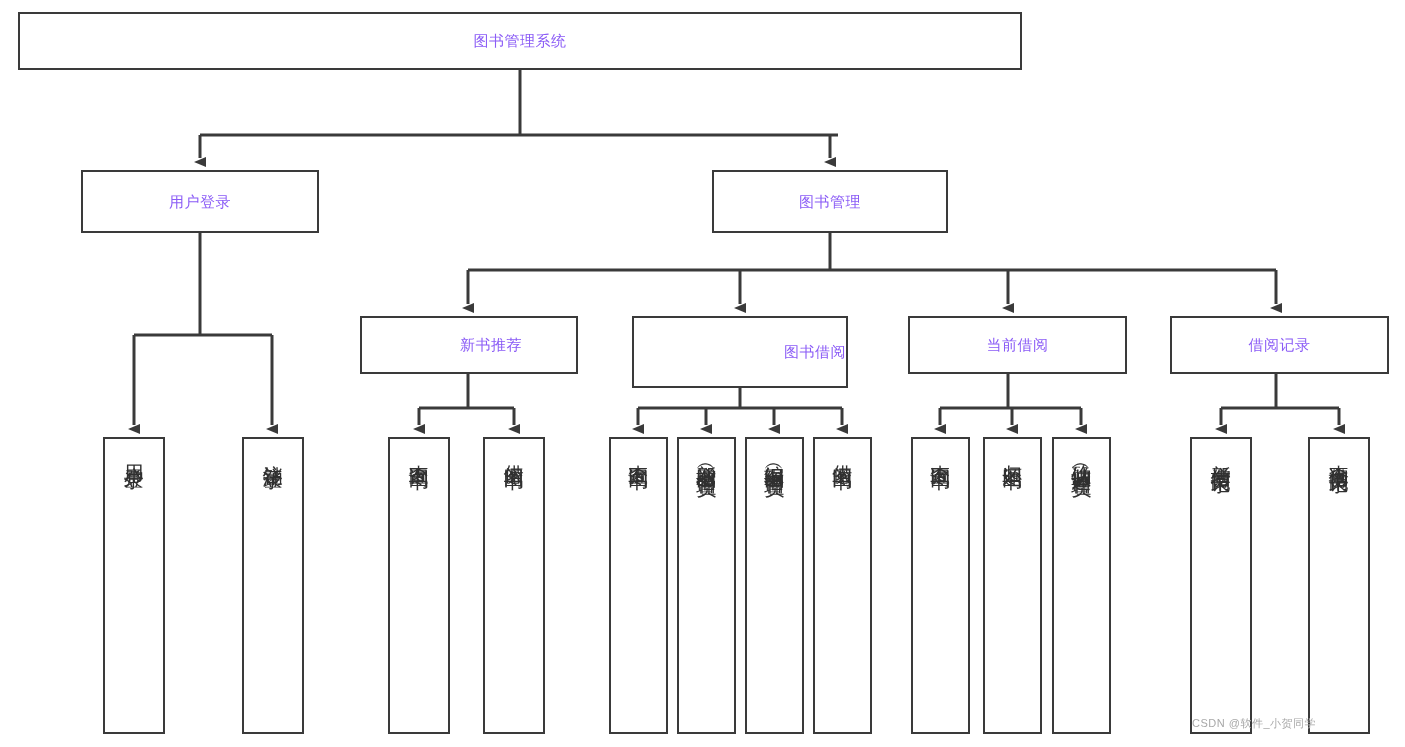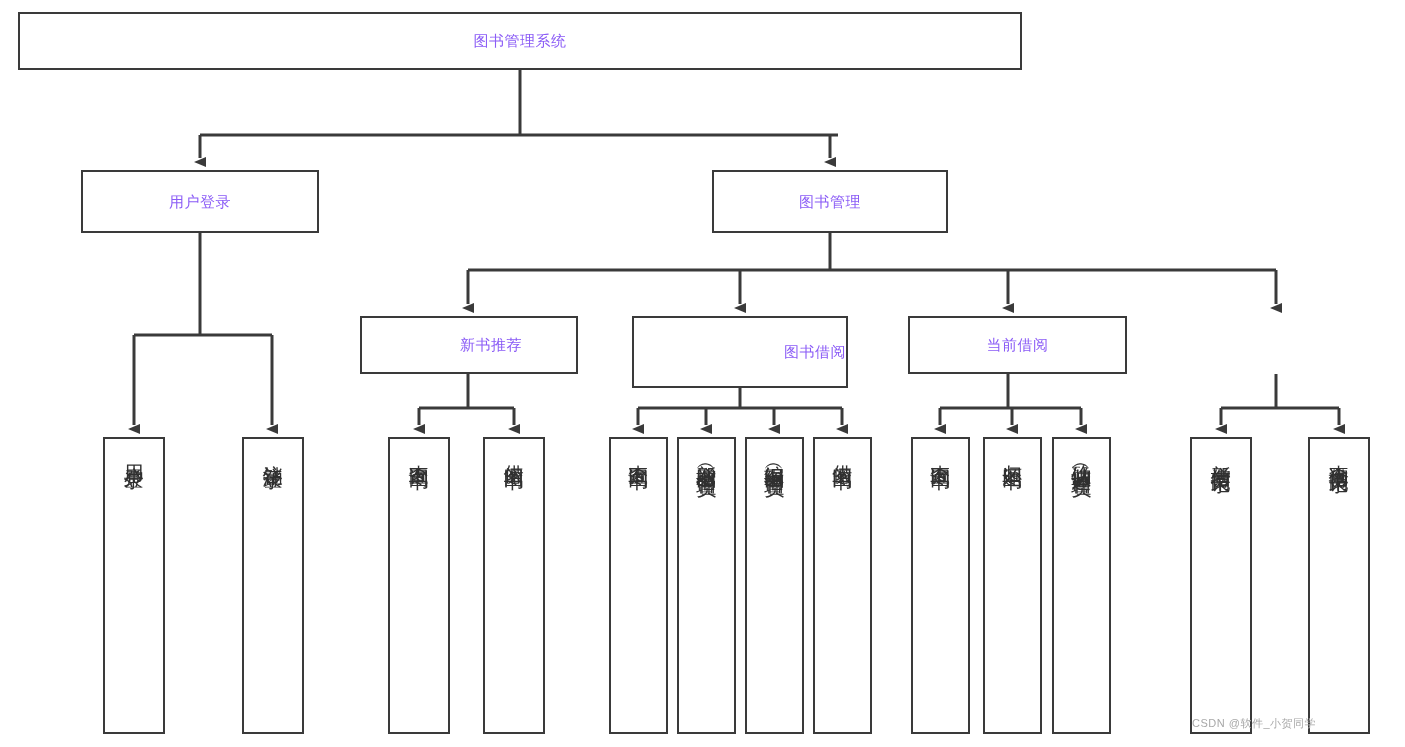--- a/index.html
+++ b/index.html
@@ -134,20 +134,23 @@
 
   <div class="node" style="left:360px; top:316px; width:218px; height:58px;padding-left:44px;">
     <span class="label">新书推荐</span>
   </div>
   <div class="node" style="left:632px; top:316px; width:216px; height:72px;justify-content:flex-end;">
     <span class="label">图书借阅</span>
   </div>
   <div class="node" style="left:900px; top:316px; width:219px; height:58px;margin-left:8px;">
     <span class="label">当前借阅</span>
   </div>
+  <div class="node" style="left:1170px; top:316px; width:219px; height:58px;">
+    <span class="label">借阅记录</span>
+  </div>
 
   <div class="node leaf" style="left:103px; top:437px; width:62px; height:297px;">
     <span class="label">用户登录</span>
   </div>
   <div class="node leaf" style="left:242px; top:437px; width:62px; height:297px;">
     <span class="label">注销登录</span>
   </div>
   <div class="node leaf" style="left:388px; top:437px; width:62px; height:297px;">
     <span class="label">查询图书</span>
   </div>

